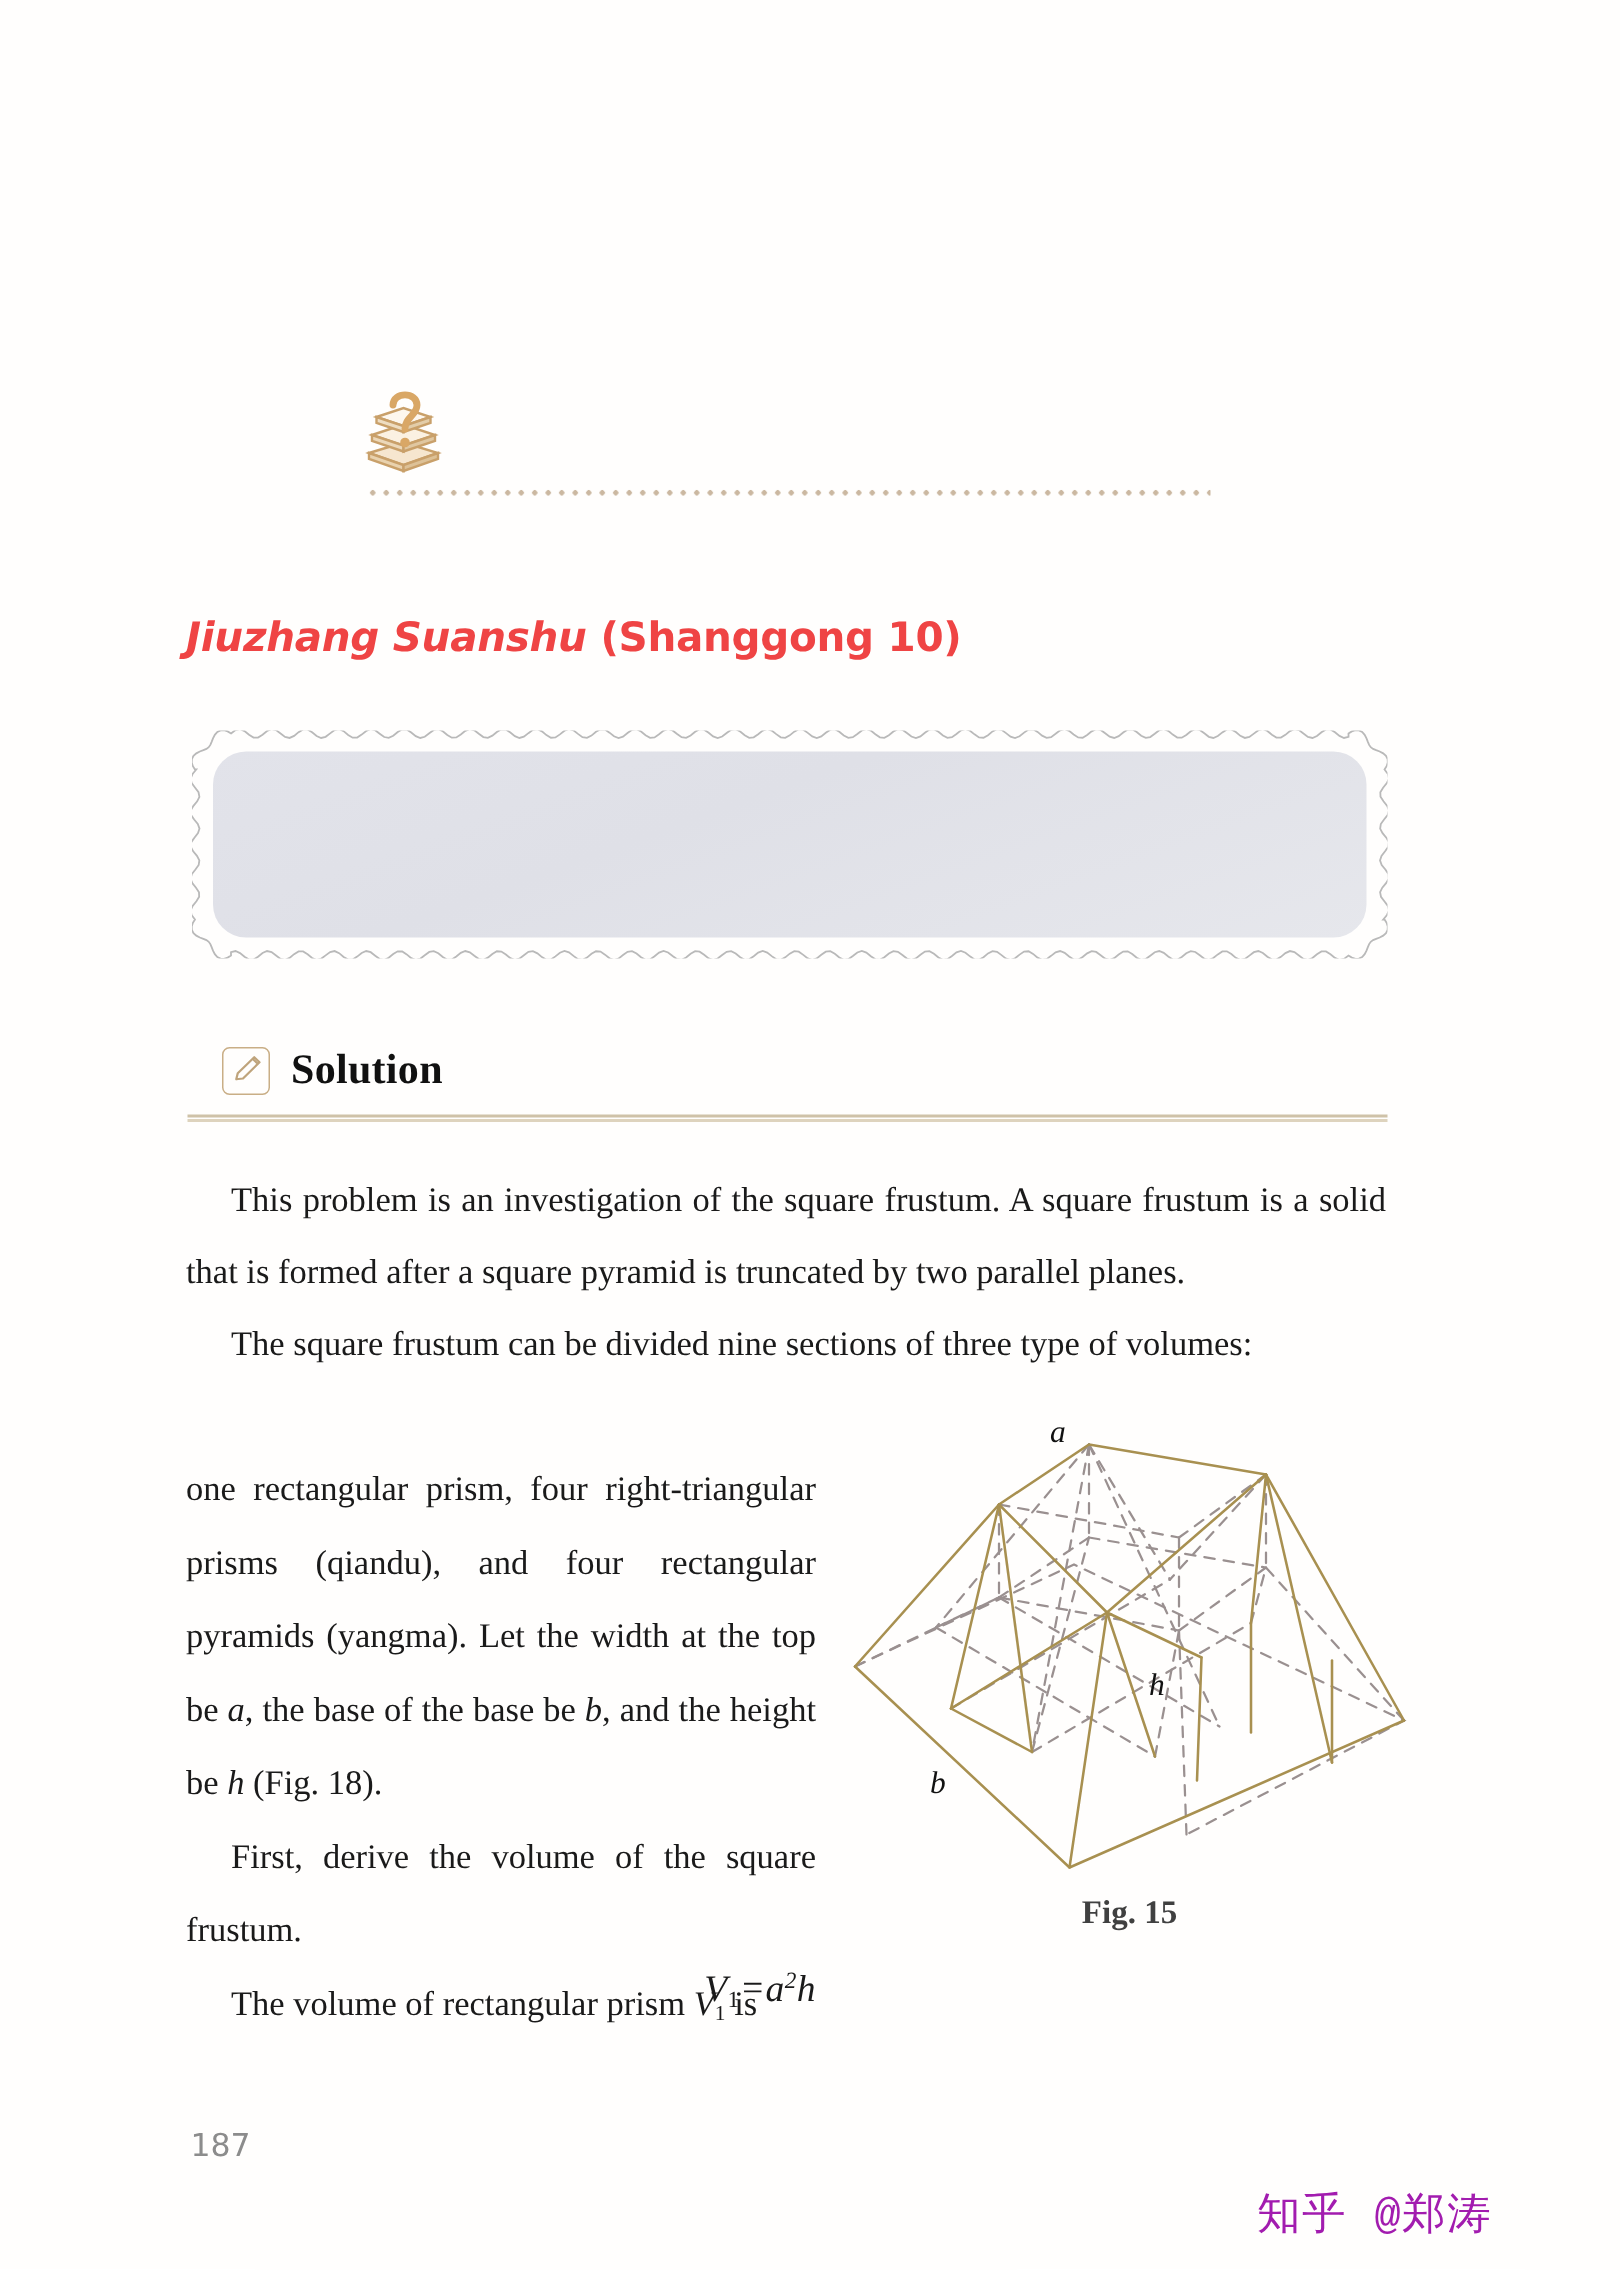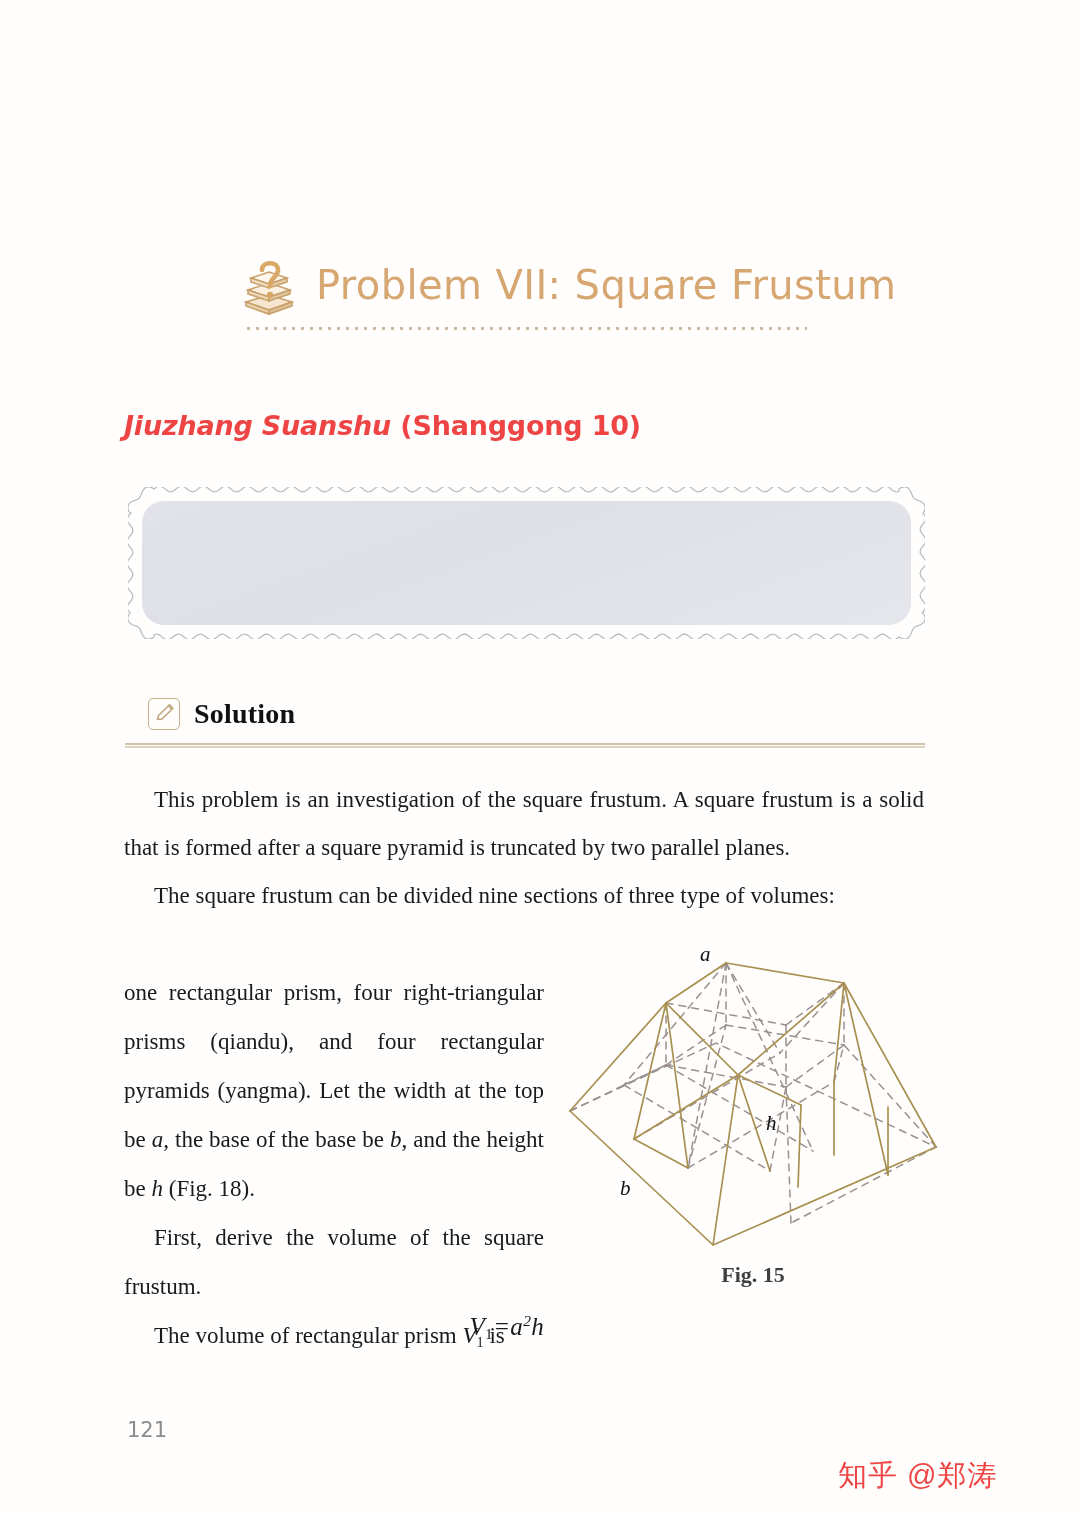--- a/index.html
+++ b/index.html
@@ -242,23 +242,23 @@
     left: 127px;
     top: 1418px;
     font-family: "DejaVu Sans", sans-serif;
     font-size: 21px;
     color: #8c8c8c;
   }
   .watermark {
     position: absolute;
     left: 838px;
     top: 1456px;
-    font-family: Liberation Sans, sans-serif;
+    font-family: Liberation Mono, monospace;
     font-size: 29px;
-    color: #ef4444;
+    color: #a21caf;
     letter-spacing: 1px;
     white-space: nowrap;
   }
 </style>
 </head>
 <body>
 
 <div class="page">
 
   <div class="title-block">
@@ -279,21 +279,20 @@
             <path d="M11 24 L29 18 L47 24 L29 30 Z"></path>
             <path d="M11 24 L11 28 L29 34 L29 30 Z" fill="#eeddc2"></path>
             <path d="M47 24 L47 28 L29 34 L29 30 Z" fill="#e3cda9"></path>
           </g>
           <g fill="none" stroke="#d9a766" stroke-width="4.6" stroke-linecap="round">
             <path d="M22 16 C22 7, 38 7, 38 16 C38 23, 30 24, 30 32"></path>
           </g>
           <circle cx="30" cy="41" r="3.2" fill="#d9a766"></circle>
         </svg>
       </div>
-      <div class="title-text">Problem VII: Square Frustum</div>
     </div>
     <div class="dotted-rule"></div>
   </div>
 
   <div class="subtitle">
     <span class="ital">Jiuzhang Suanshu</span><span> (Shanggong 10)</span>
   </div>
 
   <div class="quote-wrap">
     <svg class="quote-scallop" viewBox="0 0 797 152" preserveAspectRatio="none" aria-hidden="true">
@@ -402,16 +401,16 @@
         <path d="M86 214 L140 243"></path>
       </g>
 
       <text x="152" y="36" font-family="Liberation Serif, serif" font-size="21" font-style="italic" fill="#111">a</text>
       <text x="72" y="270" font-family="Liberation Serif, serif" font-size="21" font-style="italic" fill="#111">b</text>
       <text x="218" y="205" font-family="Liberation Serif, serif" font-size="21" font-style="italic" fill="#111">h</text>
     </svg>
   </div>
   <div class="fig-caption">Fig. 15</div>
 
-  <div class="page-number">121</div>
+  <div class="page-number">187</div>
   <div class="watermark">知乎 @郑涛</div>
 
 </div>
 
 </body></html>

